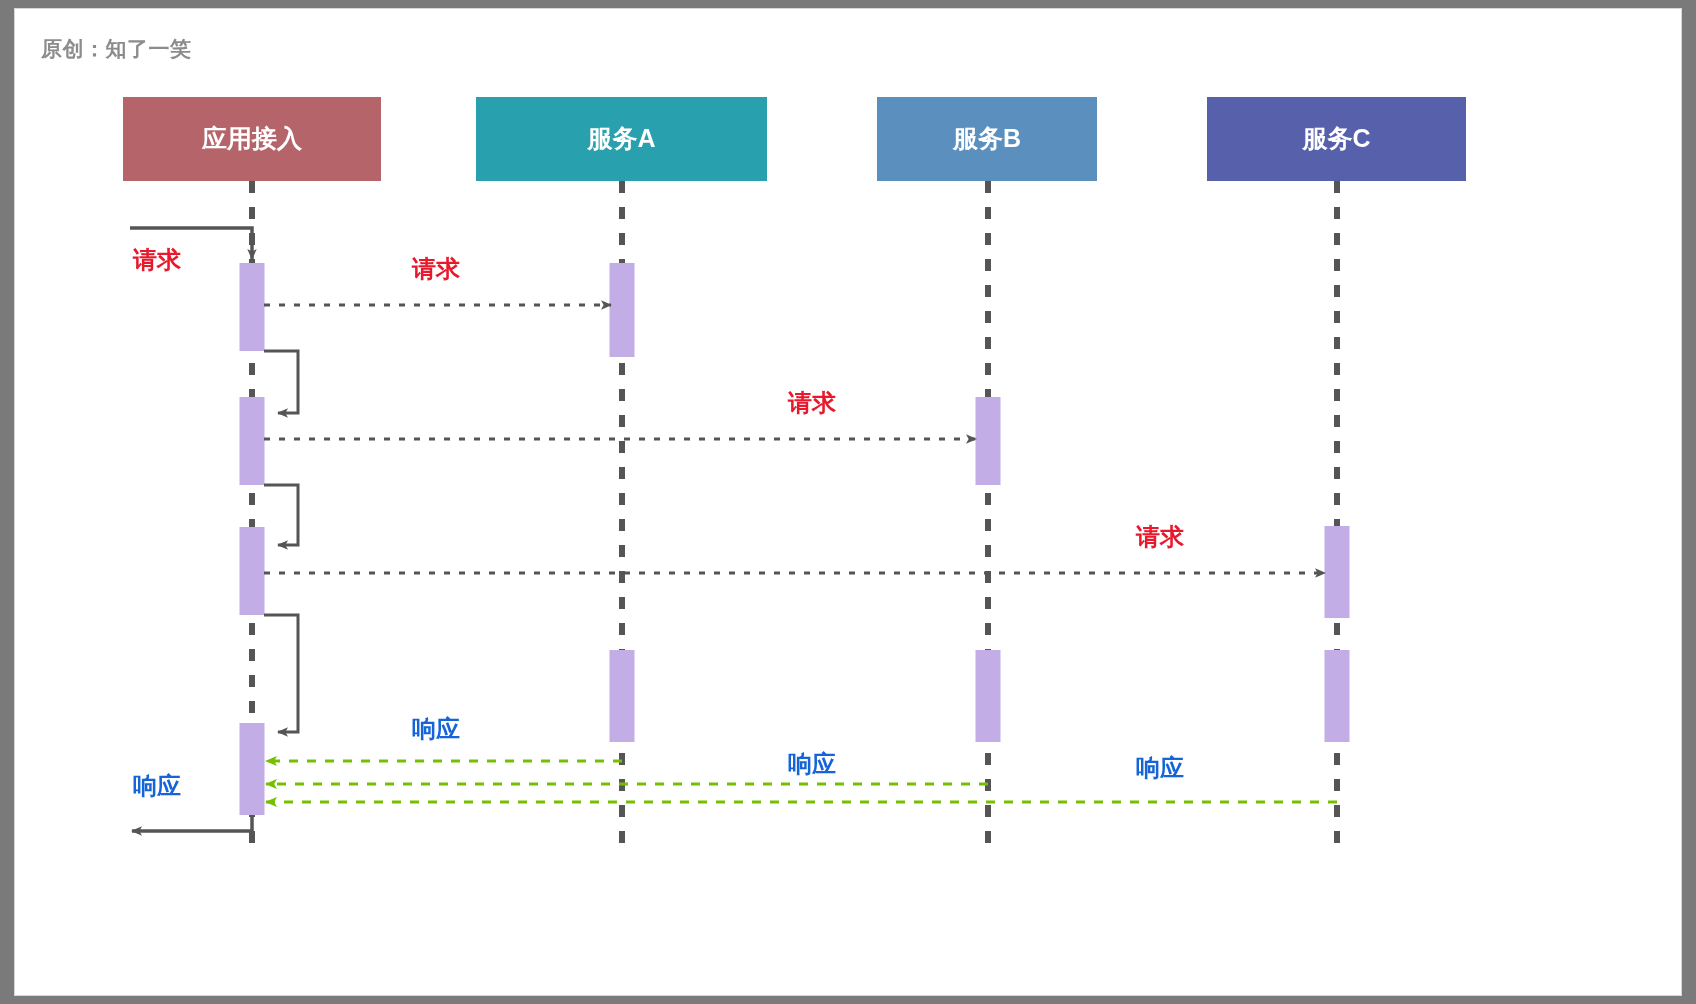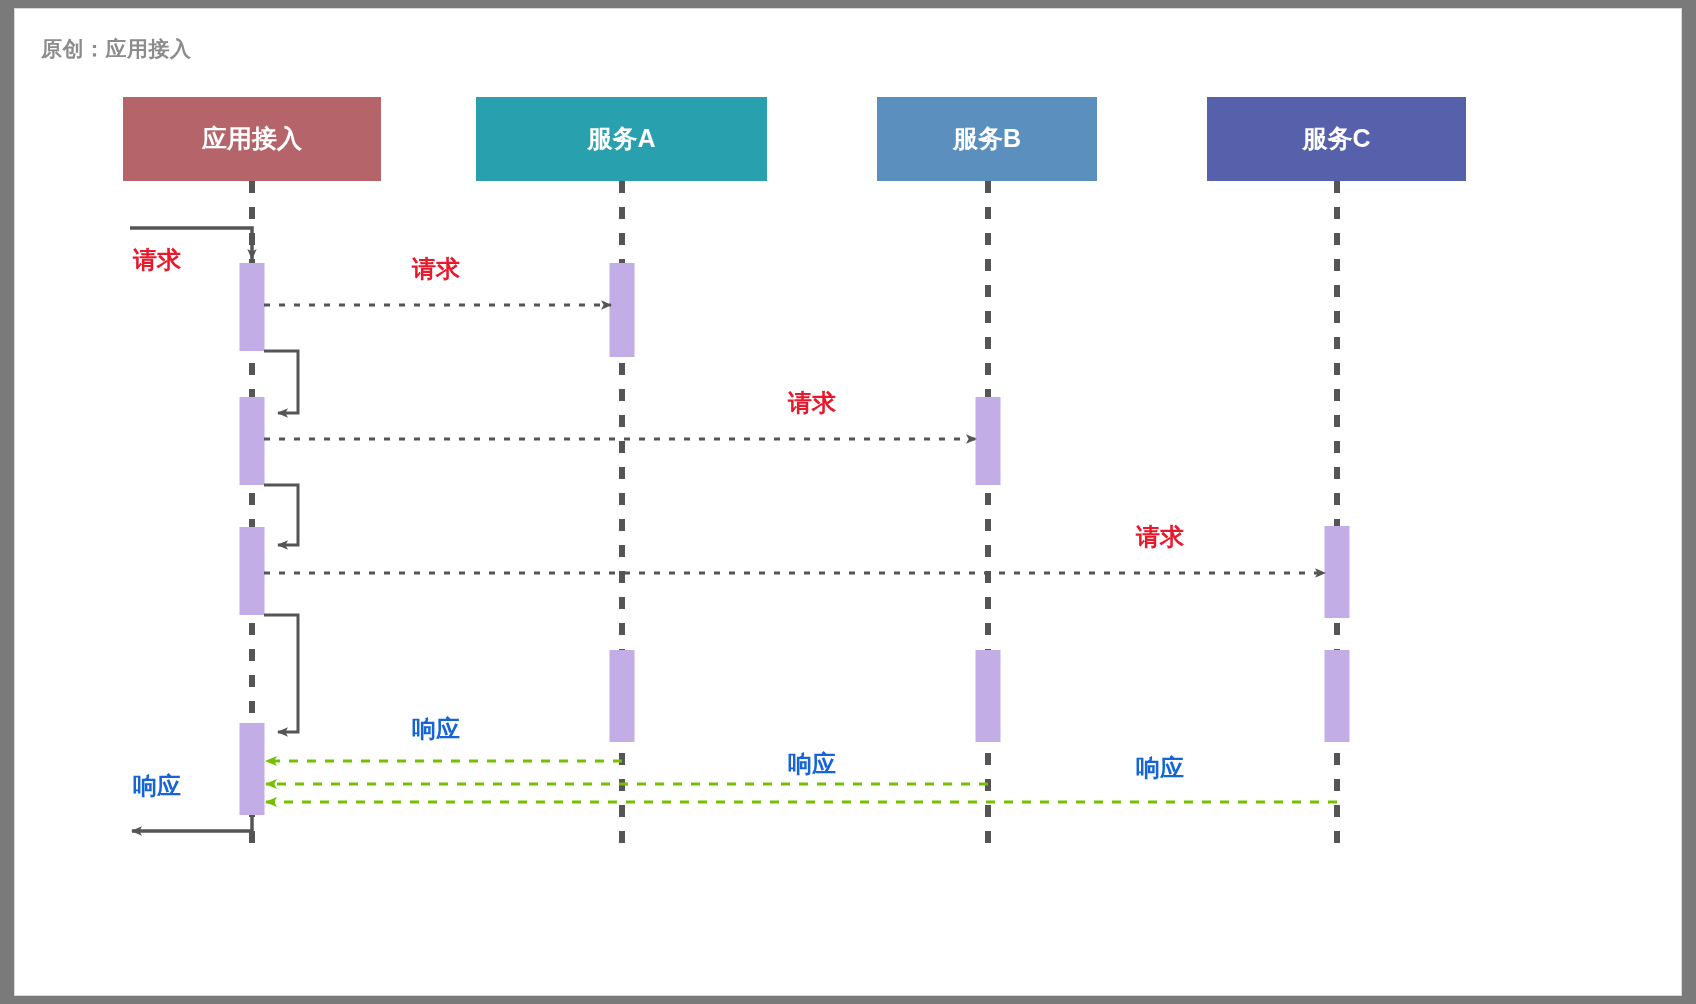--- a/index.html
+++ b/index.html
@@ -61,21 +61,21 @@
     fill: #1565d8;
     text-anchor: middle;
     dominant-baseline: middle;
   }
 </style>
 </head>
 <body>
 
 <div id="canvas">
   <div id="page">
-    <div id="credit">原创：应用接入</div>
+    <div id="credit">原创：知了一笑</div>
     <svg id="diagram" width="1668" height="988">
       <defs>
         <marker id="arrow-dark" markerWidth="11" markerHeight="11" refX="10" refY="5.5" orient="auto" markerUnits="userSpaceOnUse">
           <path d="M0,0.8 L11,5.5 L0,10.2 L2.6,5.5 Z" fill="#555555"></path>
         </marker>
         <marker id="arrow-dark-left" markerWidth="11" markerHeight="11" refX="10" refY="5.5" orient="auto" markerUnits="userSpaceOnUse">
           <path d="M0,0.8 L11,5.5 L0,10.2 L2.6,5.5 Z" fill="#555555"></path>
         </marker>
         <marker id="arrow-green" markerWidth="12" markerHeight="12" refX="11" refY="6" orient="auto" markerUnits="userSpaceOnUse">
           <path d="M0,1 L12,6 L0,11 L2.8,6 Z" fill="#74c000"></path>

